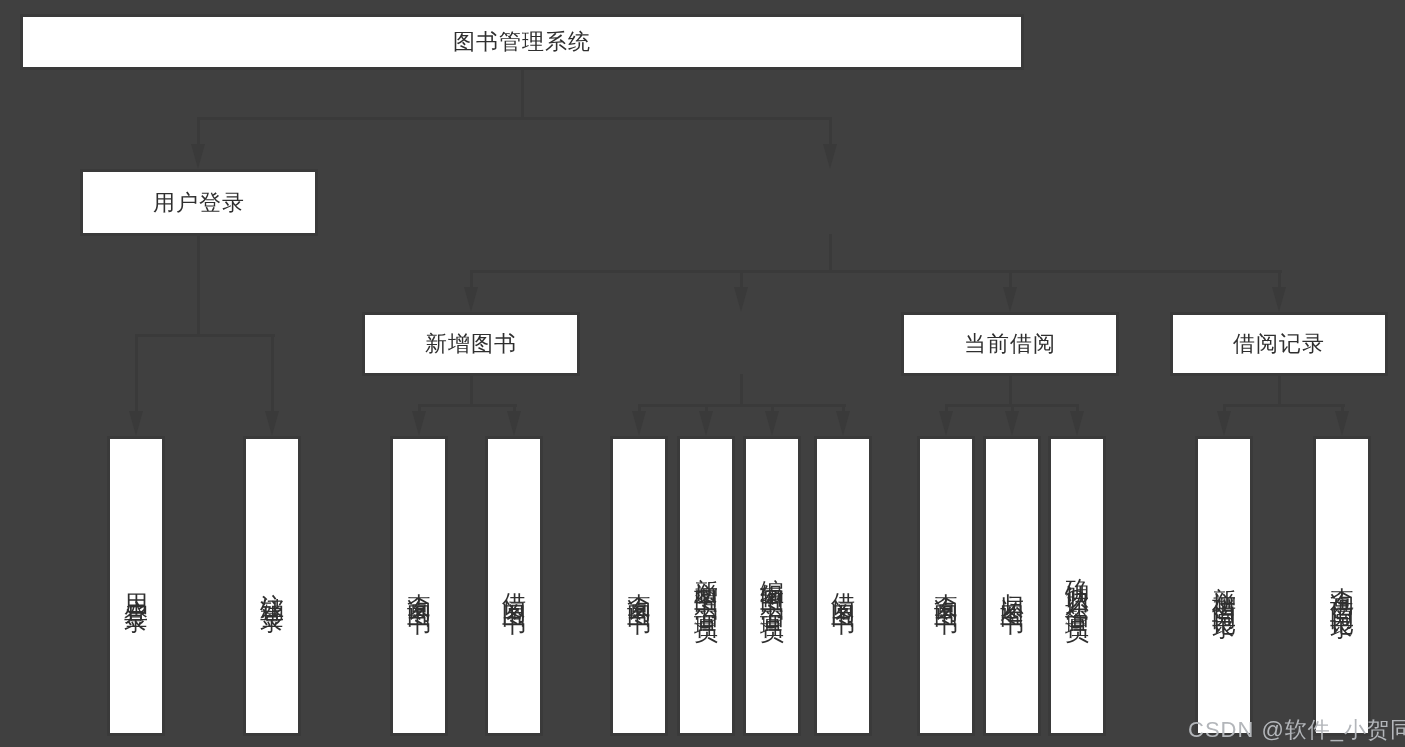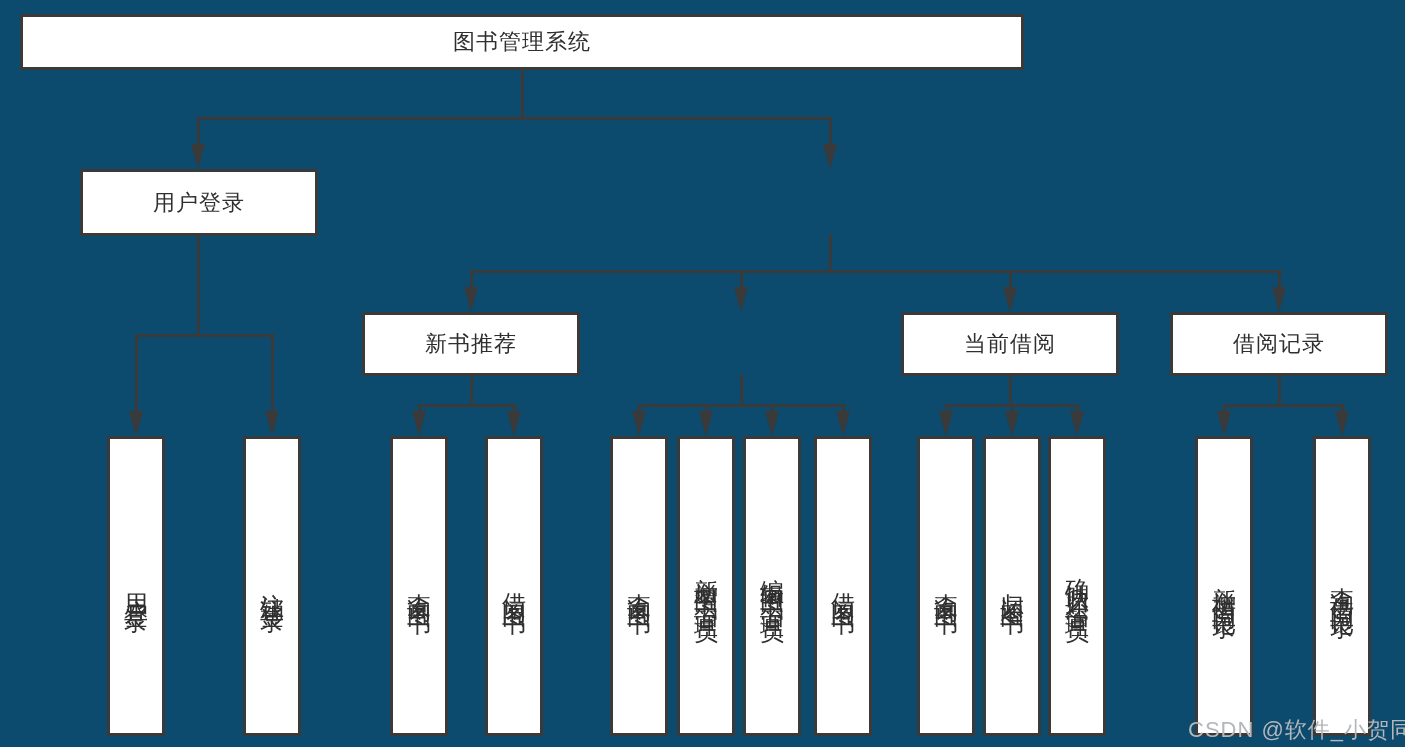--- a/index.html
+++ b/index.html
@@ -4,21 +4,21 @@
 <style>
   html, body {
     margin: 0;
     padding: 0;
     background: #ffffff;
   }
   .canvas {
     position: relative;
     width: 1405px;
     height: 747px;
-    background: #0c4a6e;
+    background: #404040;
     font-family: "Liberation Sans", sans-serif;
     overflow: hidden;
     text-decoration: underline;
   }
   .box {
     position: absolute;
     box-sizing: border-box;
     background: #ffffff;
     border: 3px solid #3a3a3a;
     display: flex;
@@ -96,21 +96,21 @@
   <i class="ln" style="left:470px;top:270px;width:3px;height:19px;"></i>
   <i class="ln" style="left:740px;top:270px;width:3px;height:19px;"></i>
   <i class="ln" style="left:1009px;top:270px;width:3px;height:19px;"></i>
   <i class="ln" style="left:1278px;top:270px;width:3px;height:19px;"></i>
   <i class="ar" style="left:464px;top:287px;"></i>
   <i class="ar" style="left:734px;top:287px;"></i>
   <i class="ar" style="left:1003px;top:287px;"></i>
   <i class="ar" style="left:1272px;top:287px;"></i>
 
   <div class="box" style="left:362px;top:312px;width:218px;height:64px;">
-    <span class="h-label">新书推荐</span>
+    <span class="h-label">新增图书</span>
   </div>
   <div class="box" style="left:901px;top:312px;width:218px;height:64px;">
     <span class="h-label">当前借阅</span>
   </div>
   <div class="box" style="left:1170px;top:312px;width:218px;height:64px;align-items:center;">
     <span class="h-label">借阅记录</span>
   </div>
 
   <i class="ln" style="left:470px;top:374px;width:3px;height:33px;"></i>
   <i class="ln" style="left:418px;top:404px;width:99px;height:3px;"></i>

